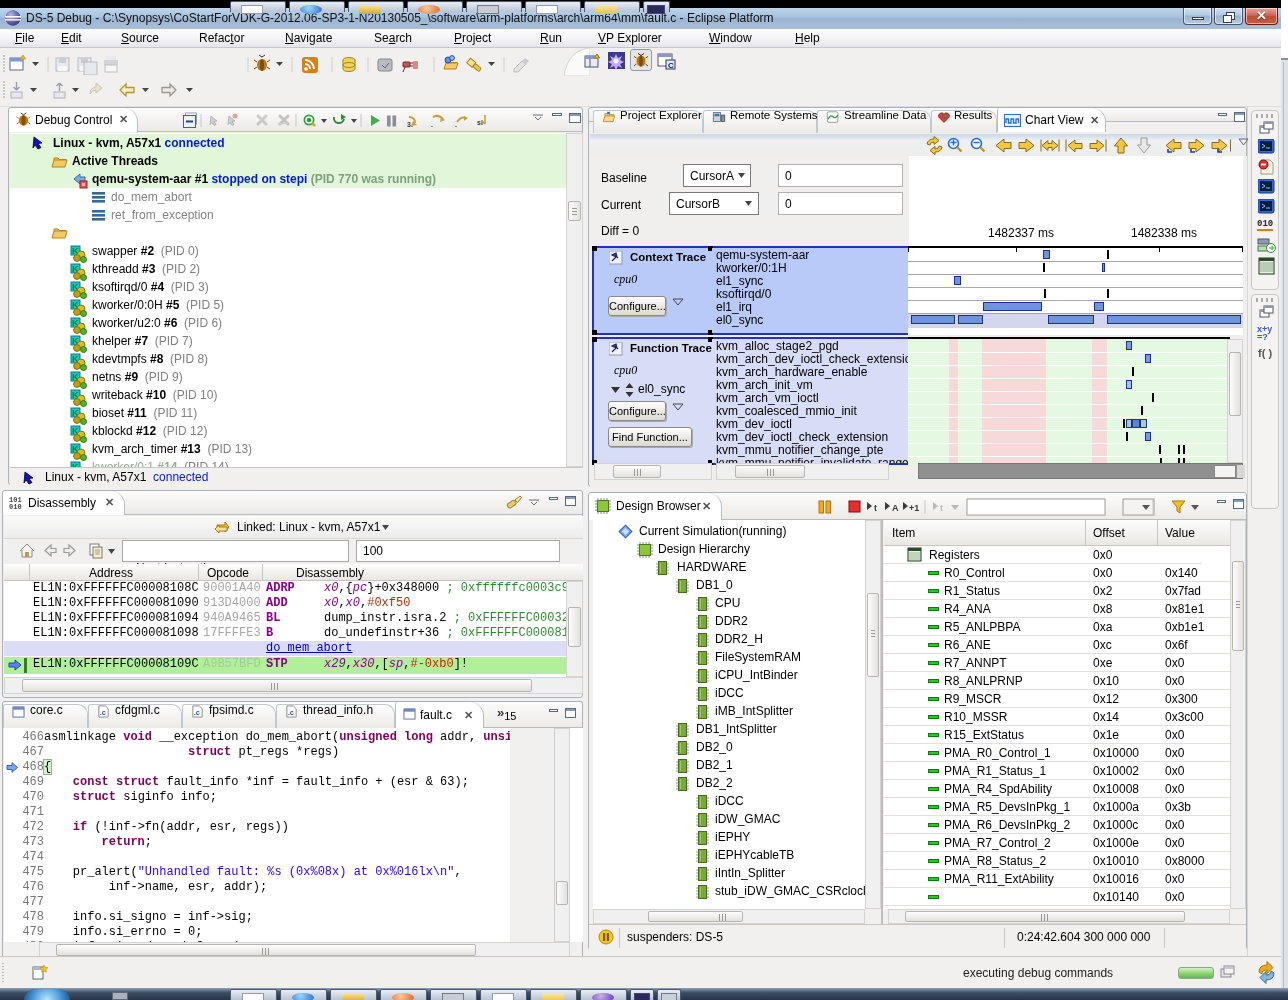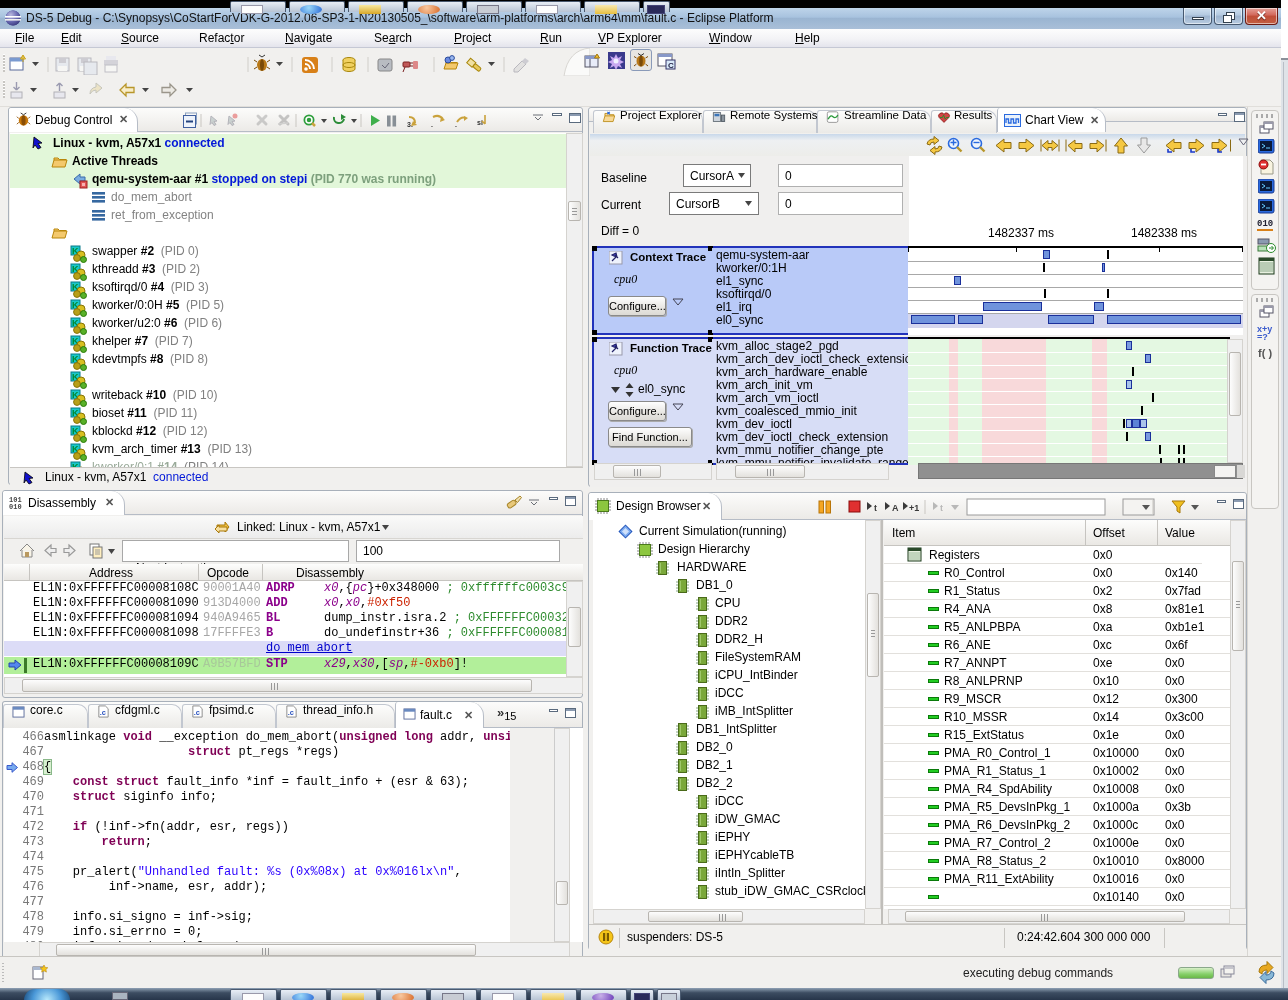--- a/index.html
+++ b/index.html
@@ -465,20 +465,21 @@
       <div class="trow green" style="top:37px"><b style="margin-left:82px">qemu-system-aar #1 <span style="color:#0318d8">stopped on stepi</span> <span style="color:#7da07d">(PID 770 was running)</span></b></div>
       <div class="trow" style="top:55px;color:#838383;"><span style="margin-left:101px">do_mem_abort</span></div>
       <div class="trow" style="top:73px;color:#838383;"><span style="margin-left:101px">ret_from_exception</span></div>
       <div class="trow" style="top:109px"><span style="margin-left:82px">swapper <b>#2</b>&nbsp; <span class="gray">(PID 0)</span></span></div>
       <div class="trow" style="top:127px"><span style="margin-left:82px">kthreadd <b>#3</b>&nbsp; <span class="gray">(PID 2)</span></span></div>
       <div class="trow" style="top:145px"><span style="margin-left:82px">ksoftirqd/0 <b>#4</b>&nbsp; <span class="gray">(PID 3)</span></span></div>
       <div class="trow" style="top:163px"><span style="margin-left:82px">kworker/0:0H <b>#5</b>&nbsp; <span class="gray">(PID 5)</span></span></div>
       <div class="trow" style="top:181px"><span style="margin-left:82px">kworker/u2:0 <b>#6</b>&nbsp; <span class="gray">(PID 6)</span></span></div>
       <div class="trow" style="top:199px"><span style="margin-left:82px">khelper <b>#7</b>&nbsp; <span class="gray">(PID 7)</span></span></div>
       <div class="trow" style="top:217px"><span style="margin-left:82px">kdevtmpfs <b>#8</b>&nbsp; <span class="gray">(PID 8)</span></span></div>
+      <div class="trow" style="top:235px"><span style="margin-left:82px">netns <b>#9</b>&nbsp; <span class="gray">(PID 9)</span></span></div>
       <div class="trow" style="top:253px"><span style="margin-left:82px">writeback <b>#10</b>&nbsp; <span class="gray">(PID 10)</span></span></div>
       <div class="trow" style="top:271px"><span style="margin-left:82px">bioset <b>#11</b>&nbsp; <span class="gray">(PID 11)</span></span></div>
       <div class="trow" style="top:289px"><span style="margin-left:82px">kblockd <b>#12</b>&nbsp; <span class="gray">(PID 12)</span></span></div>
       <div class="trow" style="top:307px"><span style="margin-left:82px">kvm_arch_timer <b>#13</b>&nbsp; <span class="gray">(PID 13)</span></span></div>
       <div class="trow" style="top:325px;height:9px;overflow:hidden;"><span style="margin-left:82px;color:#9a9;">kworker/0:1 <b>#14</b>&nbsp; <span class="gray">(PID 14)</span></span></div>
       
       <svg class="abs" style="left:21px;top:1px" width="20" height="17" viewBox="0 0 20 17">
         <path d="M3 3 l8 6 -4 .5 3 4 -3 1.5 -3 -4 -2 3 z" fill="#1111cc" stroke="#000" stroke-width=".8"></path>
       </svg>
       <svg class="abs" style="left:41px;top:21px" width="18" height="16" viewBox="0 0 18 16">

